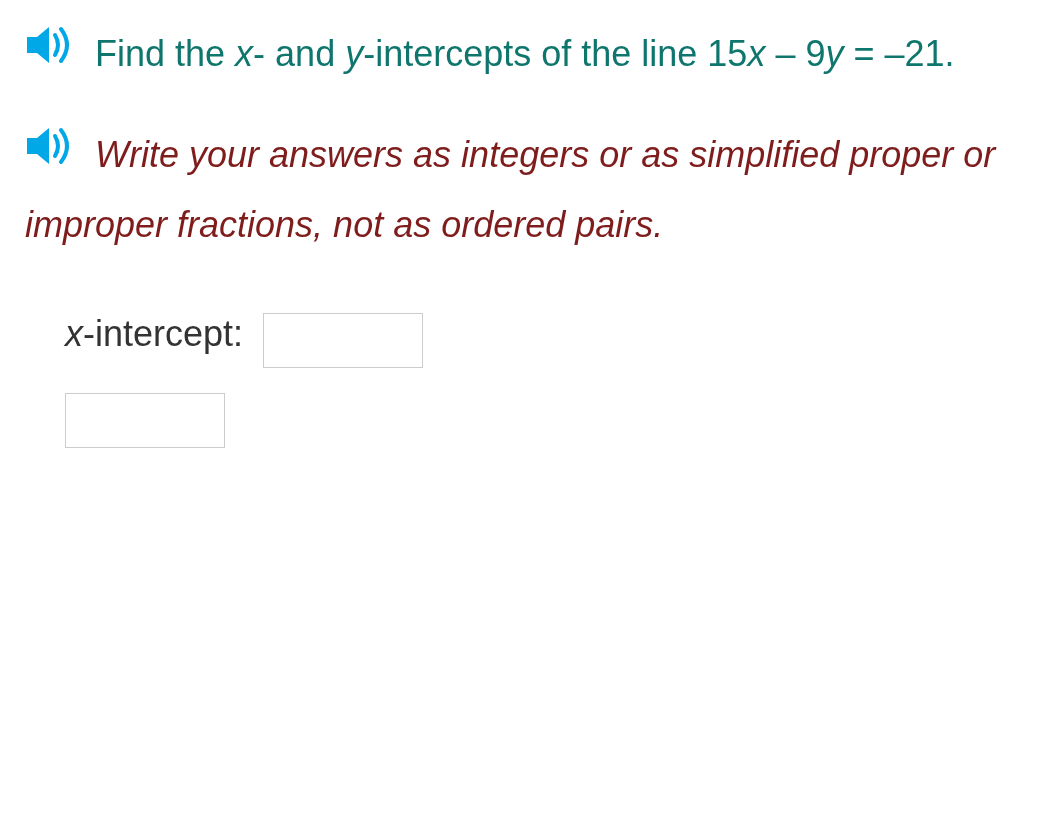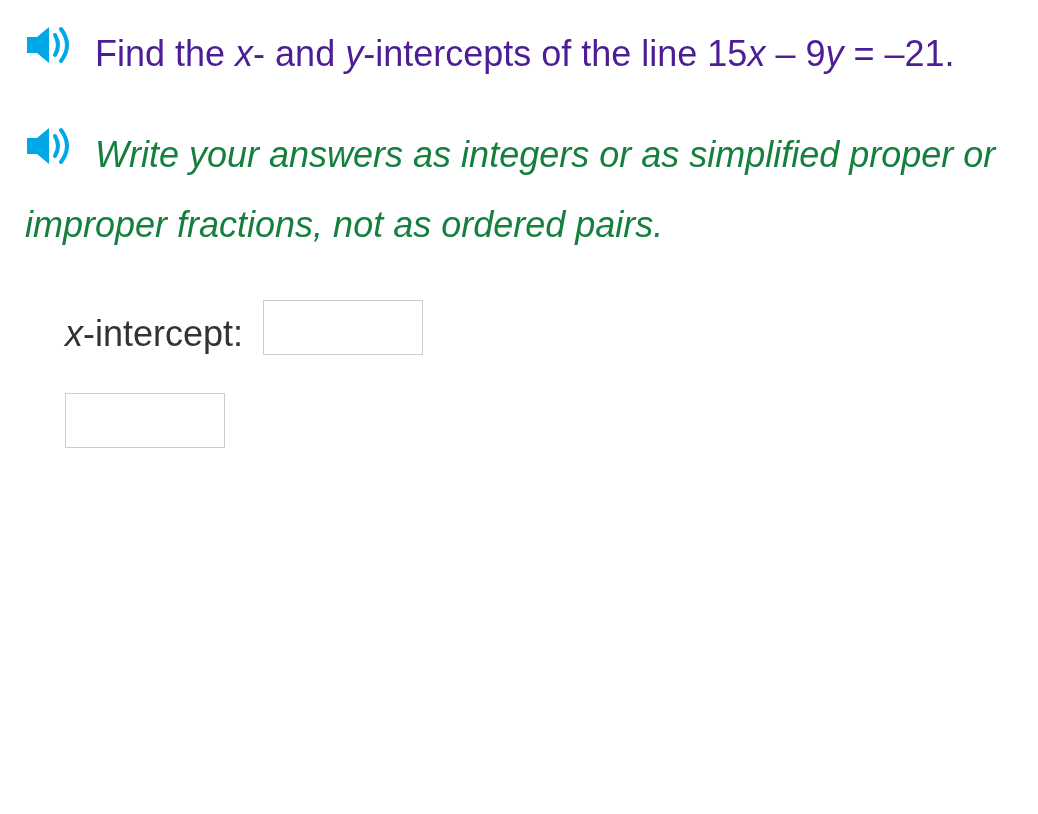--- a/index.html
+++ b/index.html
@@ -32,40 +32,40 @@
       width: 48px;
       height: 40px;
     }
     .italic {
       font-style: italic;
     }
     .answer-row {
       padding-left: 40px;
       margin-bottom: 25px;
       display: flex;
-      align-items: flex-start;
+      align-items: flex-end;
     }
     .answer-label {
       margin-right: 20px;
     }
     .answer-input {
       border: 1px solid #cccccc;
       background: #ffffff;
       height: 55px;
       width: 160px;
       font-size: 30px;
       padding: 5px 10px;
       font-family: inherit;
     }
     .question-text {
-      color: #4c1d95;
+      color: #0f766e;
     }
     .instruction-text {
       font-style: italic;
-      color: #15803d;
+      color: #7f1d1d;
     }
   </style>
 </head>
 <body>
 
 <div class="question-block">
   <span class="speaker-icon">
     <svg viewBox="0 0 48 40">
       <path d="M 2 12 L 2 28 L 12 28 L 24 38 L 24 2 L 12 12 Z" fill="#00a8e8"></path>
       <path d="M 30 10 Q 36 20 30 30" stroke="#00a8e8" stroke-width="4" fill="none" stroke-linecap="round"></path>

